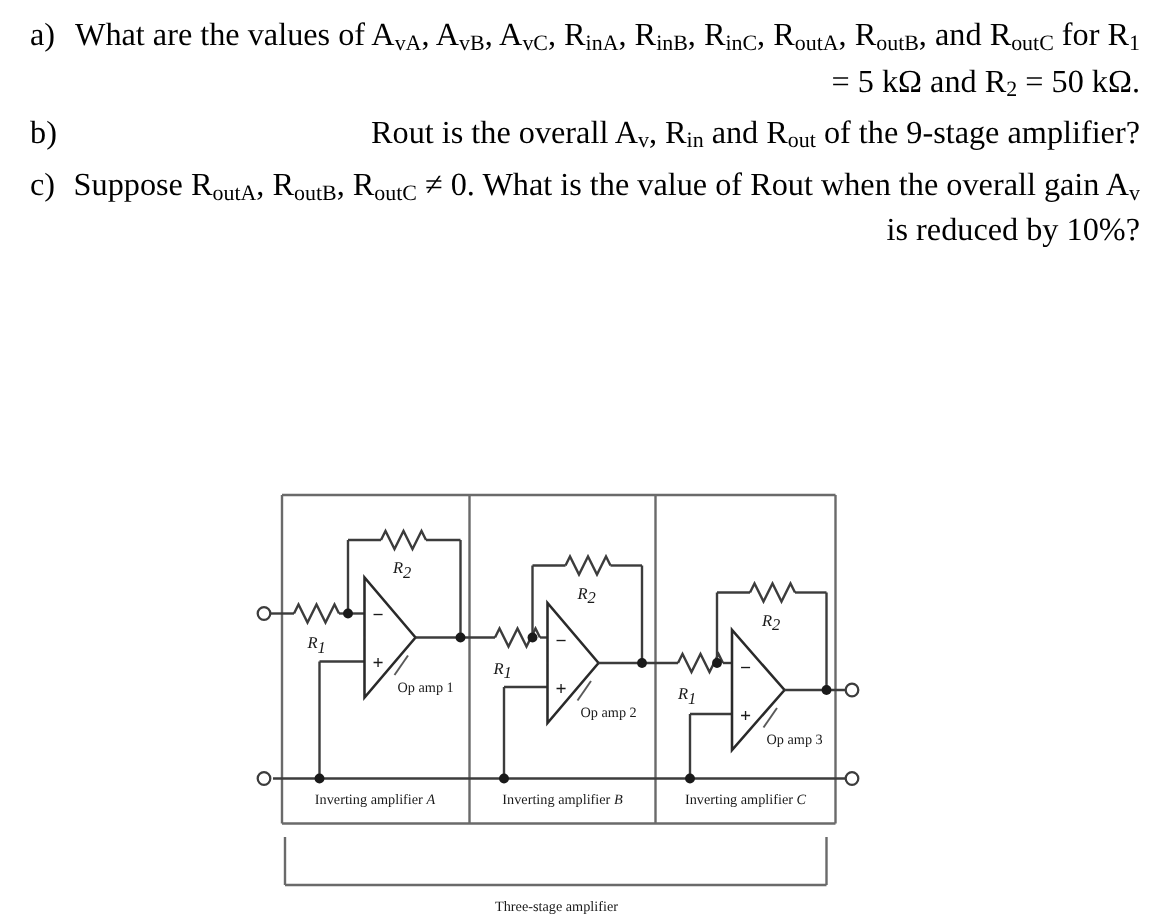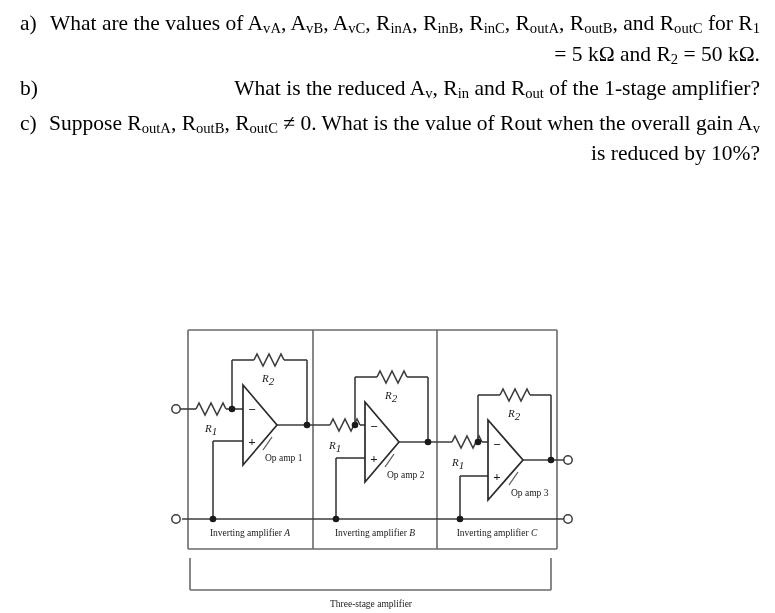--- a/index.html
+++ b/index.html
@@ -118,21 +118,21 @@
 
 <div id="question-list">
 
   <div class="q-item">
     <span class="q-marker">a)</span>
     <span class="q-text"><span>What are the values of </span><span class="nowrap"><span>A</span><sub>vA</sub></span><span>, </span><span class="nowrap"><span>A</span><sub>vB</sub></span><span>, </span><span class="nowrap"><span>A</span><sub>vC</sub></span><span>, </span><span class="nowrap"><span>R</span><sub>inA</sub></span><span>, </span><span class="nowrap"><span>R</span><sub>inB</sub></span><span>, </span><span class="nowrap"><span>R</span><sub>inC</sub></span><span>, </span><span class="nowrap"><span>R</span><sub>outA</sub></span><span>, </span><span class="nowrap"><span>R</span><sub>outB</sub></span><span>, and </span><span class="nowrap"><span>R</span><sub>outC</sub></span><span> for </span><span class="nowrap"><span>R</span><sub>1</sub></span><span> = 5 kΩ and </span><span class="nowrap"><span>R</span><sub>2</sub></span><span> = 50 kΩ.</span></span>
   </div>
 
   <div class="q-item">
     <span class="q-marker">b)</span>
-    <span class="q-text"><span>What is the reduced </span><span class="nowrap"><span>A</span><sub>v</sub></span><span>, </span><span class="nowrap"><span>R</span><sub>in</sub></span><span> and </span><span class="nowrap"><span>R</span><sub>out</sub></span><span> of the 1-stage amplifier?</span></span>
+    <span class="q-text"><span>Rout is the overall </span><span class="nowrap"><span>A</span><sub>v</sub></span><span>, </span><span class="nowrap"><span>R</span><sub>in</sub></span><span> and </span><span class="nowrap"><span>R</span><sub>out</sub></span><span> of the 9-stage amplifier?</span></span>
   </div>
 
   <div class="q-item">
     <span class="q-marker">c)</span>
     <span class="q-text"><span>Suppose </span><span class="nowrap"><span>R</span><sub>outA</sub></span><span>, </span><span class="nowrap"><span>R</span><sub>outB</sub></span><span>, </span><span class="nowrap"><span>R</span><sub>outC</sub></span><span> ≠ 0. What is the value of Rout when the overall gain </span><span class="nowrap"><span>A</span><sub>v</sub></span><span> is reduced by 10%?</span></span>
   </div>
 
 </div>
 
 <div id="figure">

